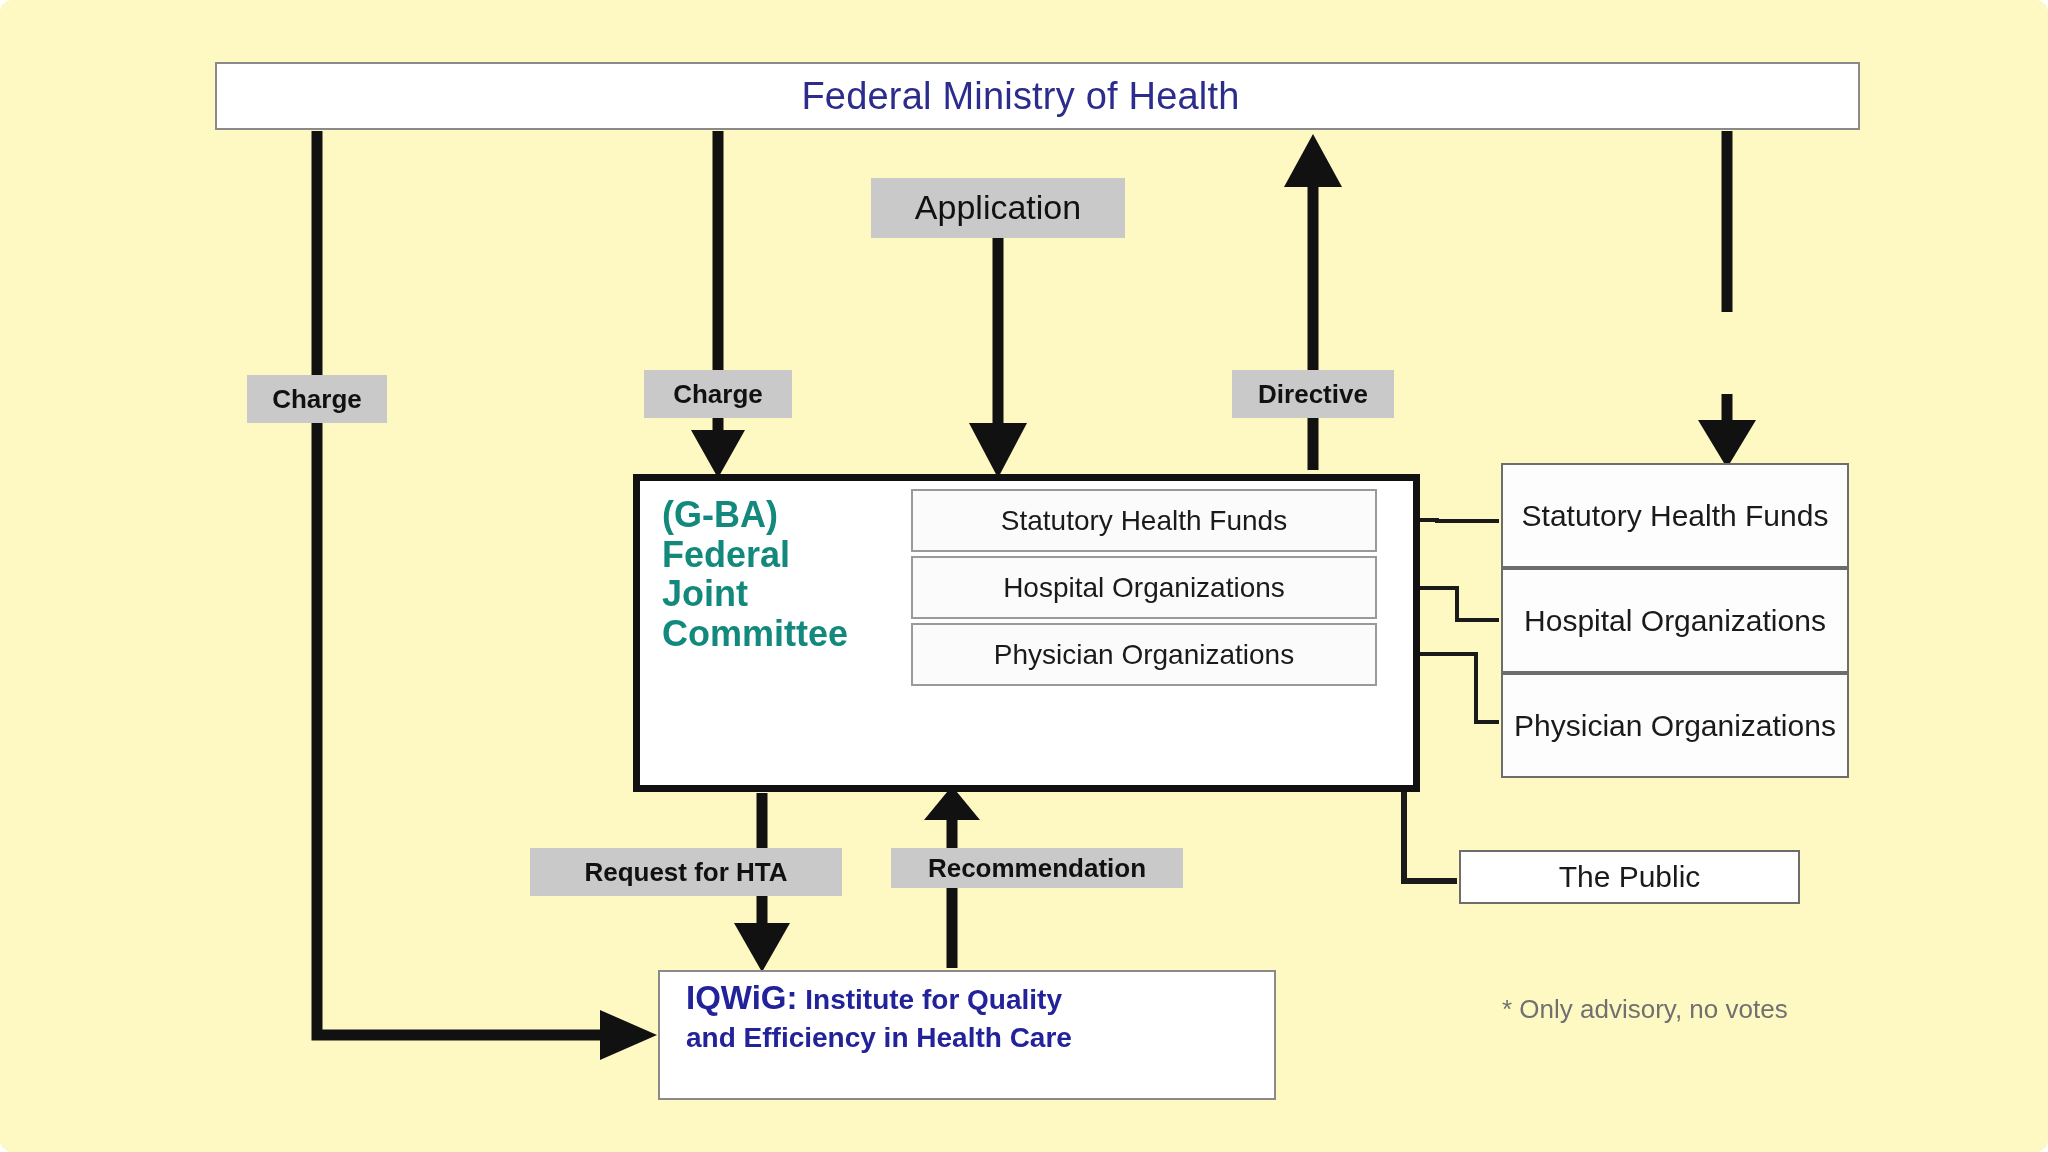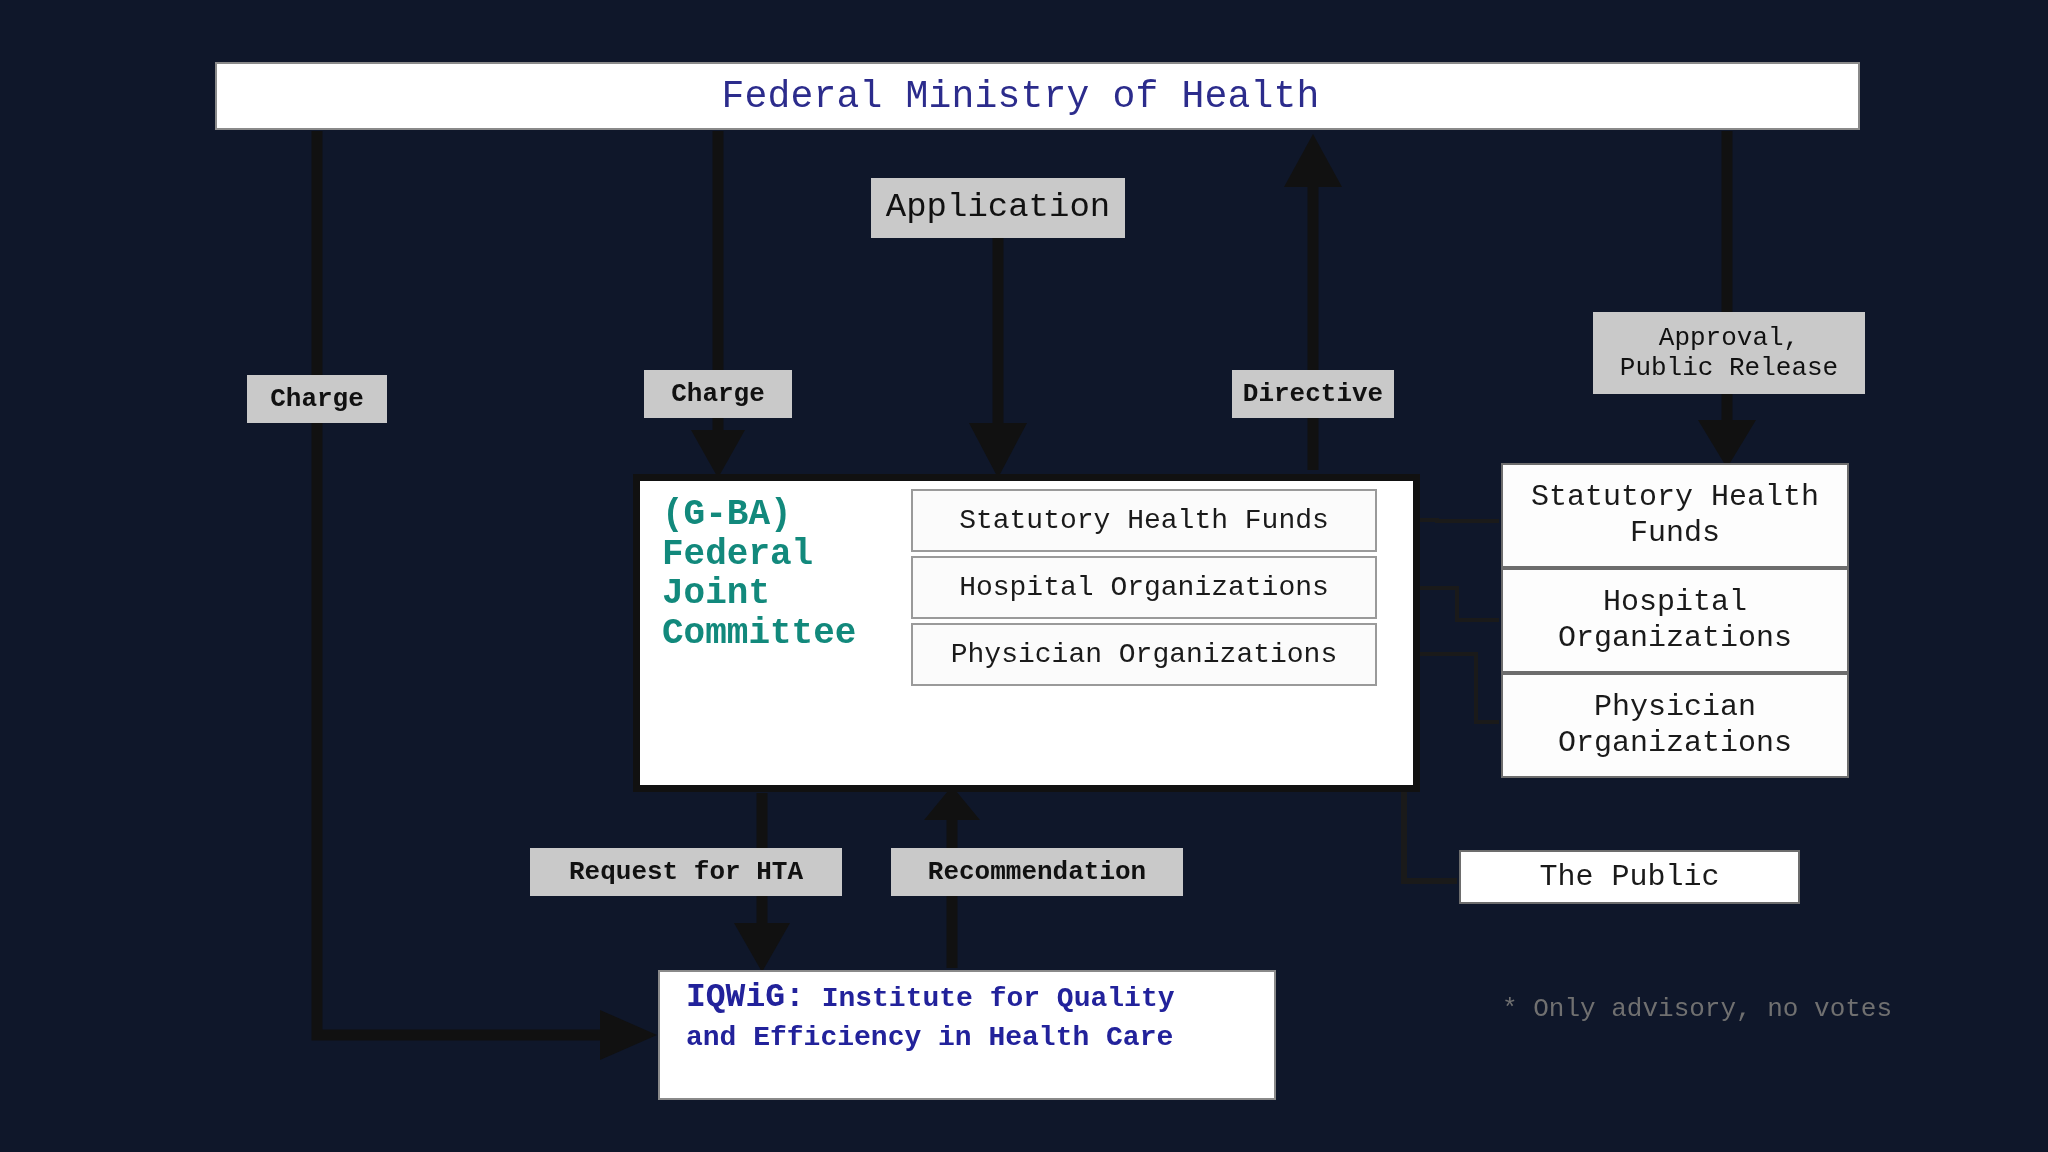--- a/index.html
+++ b/index.html
@@ -4,23 +4,24 @@
 <style>
   html, body {
     margin: 0;
     padding: 0;
     background: #ffffff;
   }
   #canvas {
     position: relative;
     width: 2048px;
     height: 1152px;
-    background: #0f172a;
-    font-family: Liberation Mono, monospace;
+    background: #fef9c3;
+    font-family: Liberation Sans, sans-serif;
     overflow: hidden;
+    border-radius: 12px;
   }
   svg.layer {
     position: absolute;
     left: 0; top: 0;
     width: 2048px;
     height: 1152px;
   }
   .box {
     position: absolute;
     box-sizing: border-box;
@@ -135,21 +136,21 @@
     text-align: center;
     line-height: 1.16;
   }
   .lbl-bold { font-weight: bold; }
   #label-charge-left   { left: 247px;  top: 375px; width: 140px; height: 48px; font-size: 26px; }
   #label-charge-mid    { left: 644px;  top: 370px; width: 148px; height: 48px; font-size: 26px; }
   #label-application   { left: 871px;  top: 178px; width: 254px; height: 60px; font-size: 34px; }
   #label-directive     { left: 1232px; top: 370px; width: 162px; height: 48px; font-size: 26px; }
   #label-approval      { left: 1593px; top: 312px; width: 272px; height: 82px; font-size: 26px; }
   #label-request-hta   { left: 530px;  top: 848px; width: 312px; height: 48px; font-size: 26px; text-align: center; }
-  #label-recommendation{ left: 891px;  top: 848px; width: 292px; height: 48px; font-size: 26px; }
+  #label-recommendation{ left: 891px;  top: 848px; width: 292px; height: 40px; font-size: 26px; }
 
   #footnote {
     position: absolute;
     left: 1502px; top: 994px;
     color: #707070;
     font-size: 26px;
     white-space: nowrap;
   }
 </style>
 </head>
@@ -245,24 +246,18 @@
         <span class="acronym">IQWiG:</span><span> Institute for Quality</span>
       </div>
       <div>and Efficiency in Health Care</div>
     </div>
   </div>
 
   <div class="edge-label lbl-bold" id="label-charge-left">Charge</div>
   <div class="edge-label lbl-bold" id="label-charge-mid">Charge</div>
   <div class="edge-label" id="label-application">Application</div>
   <div class="edge-label lbl-bold" id="label-directive">Directive</div>
-  <div class="edge-label" id="label-approval">
-    <div>
-      <div>Approval,</div>
-      <div>Public Release</div>
-    </div>
-  </div>
   <div class="edge-label lbl-bold" id="label-request-hta">Request for HTA</div>
   <div class="edge-label lbl-bold" id="label-recommendation">Recommendation</div>
 
   <div id="footnote">* Only advisory, no votes</div>
 
 </div>
 
 </body></html>

